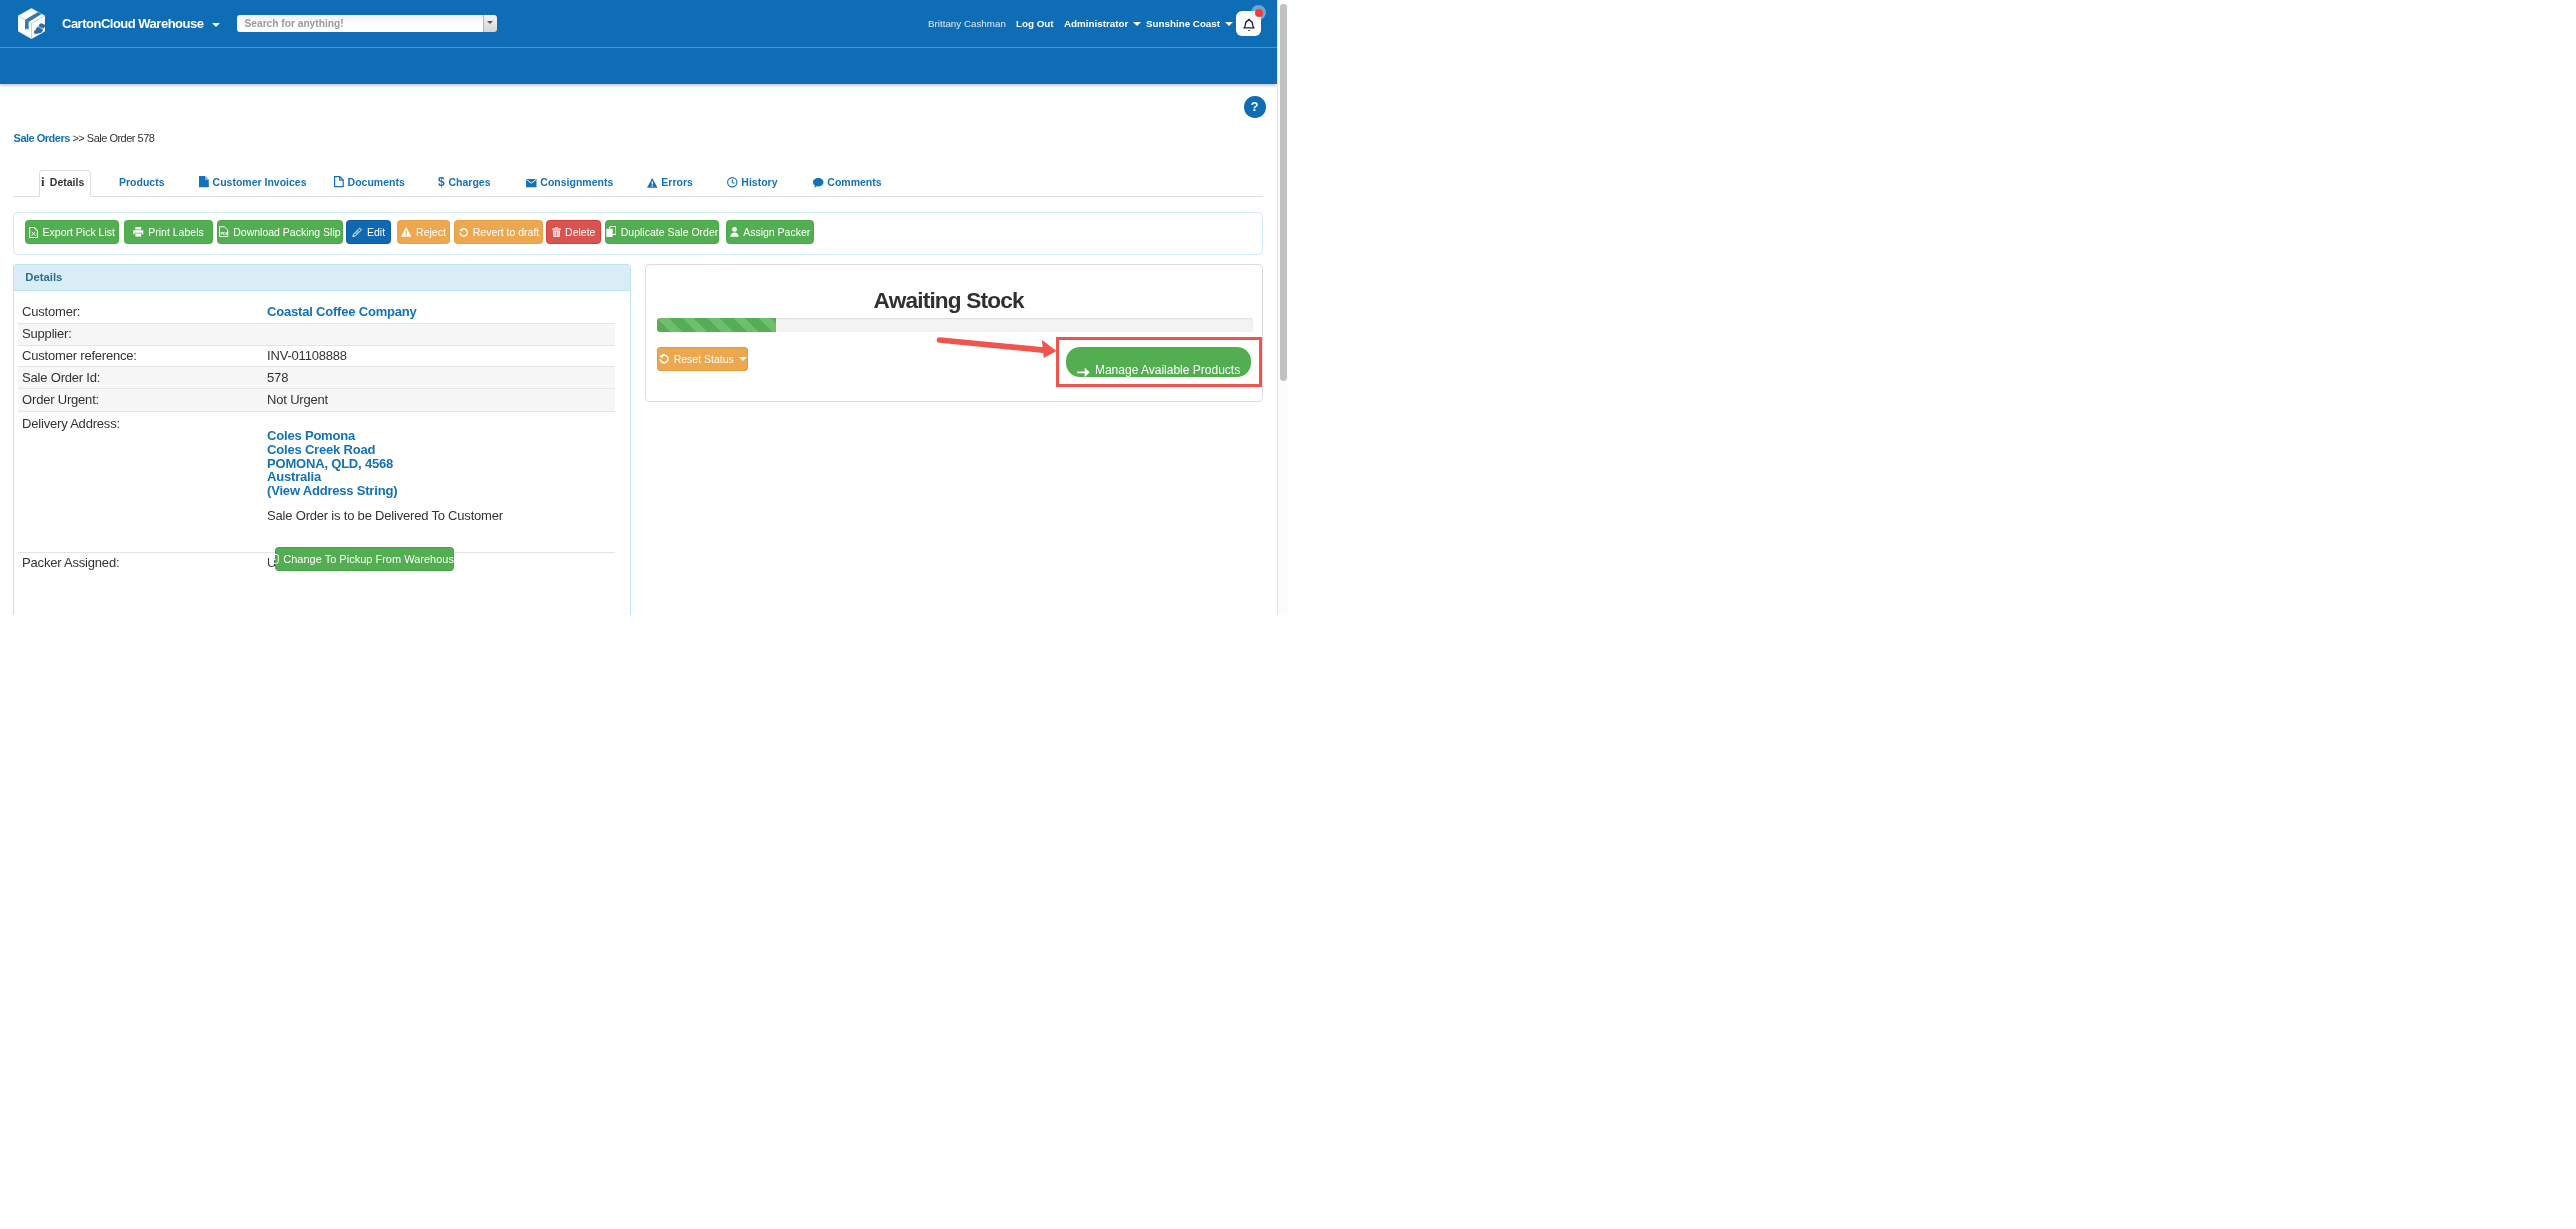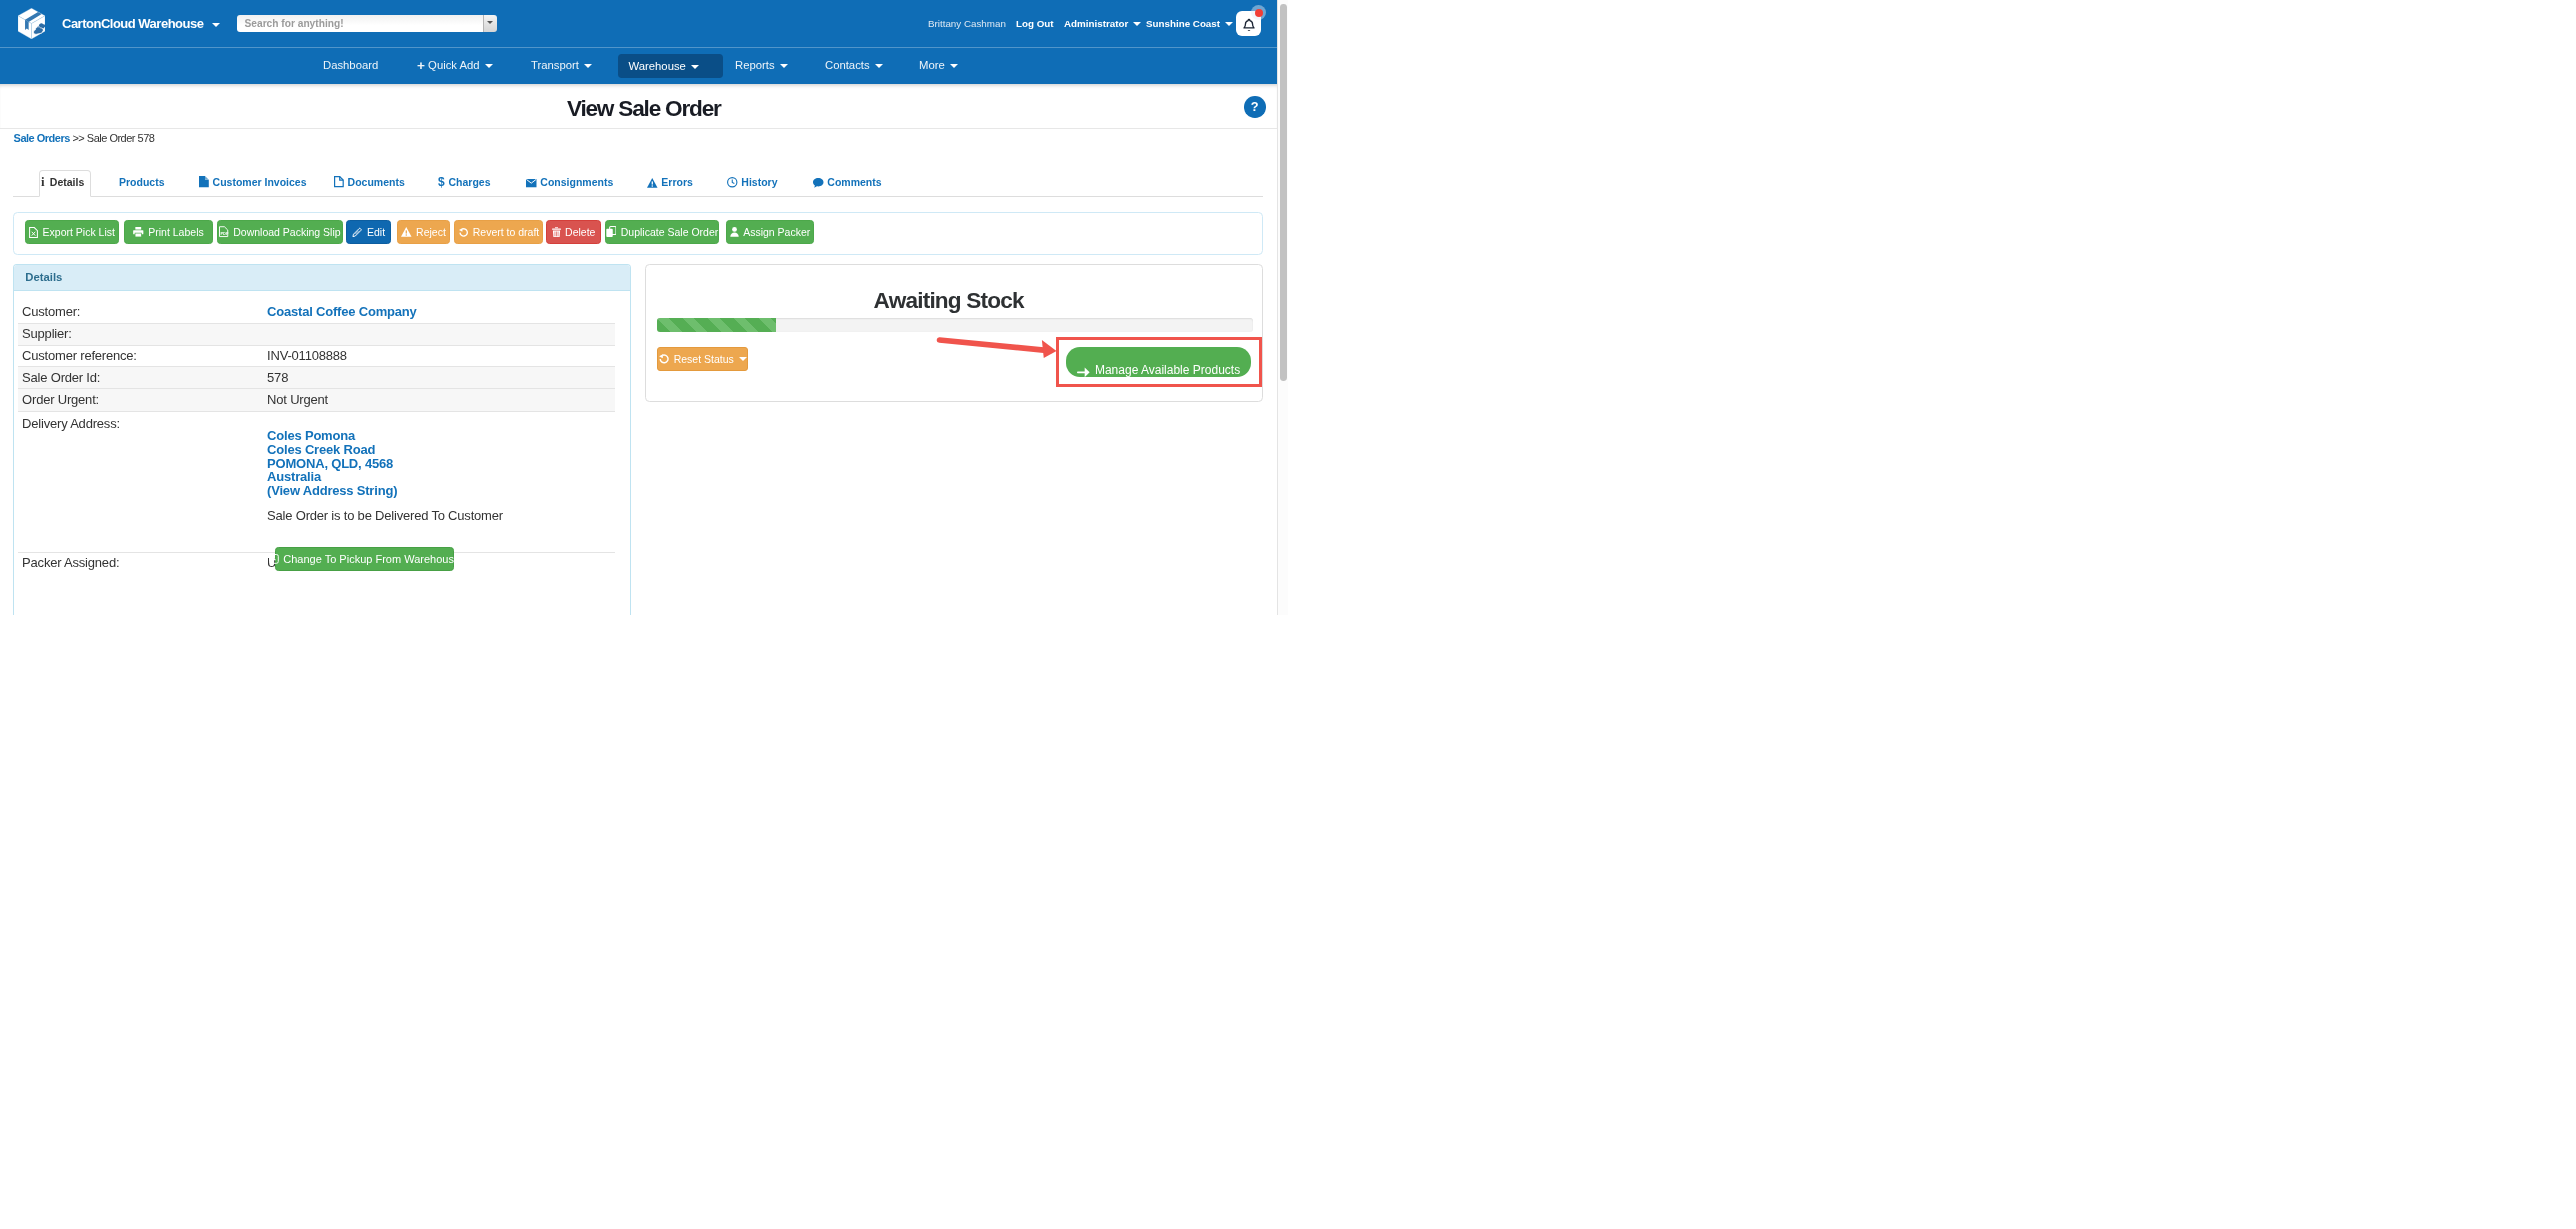--- a/index.html
+++ b/index.html
@@ -134,32 +134,20 @@
   <div class="hdr-txt" style="left:1064px;font-weight:bold;text-align:right;">Administrator<span class="caret" style="margin-left:4.5px"></span></div>
   <div class="hdr-txt" style="left:1146px;font-weight:bold;">Sunshine Coast<span class="caret" style="margin-left:4.5px"></span></div>
   <div class="bell-box"></div>
   <svg class="abs" style="left:1241px;top:16.6px" width="16" height="16" viewBox="0 0 24 24" fill="none" stroke="#1b2433" stroke-width="2" stroke-linejoin="round" stroke-linecap="round">
     <path d="M12 3.5 c.8 0 1.2.5 1.2 1.2 v.6 a5.3 5.3 0 0 1 4.1 5.2 c0 3.4 1.3 5 2.2 5.9 H4.5 c.9-.9 2.2-2.5 2.2-5.9 a5.3 5.3 0 0 1 4.1-5.2 v-.6 c0-.7.4-1.2 1.2-1.2 Z"></path>
     <path d="M9.9 19.8 a2.3 2.3 0 0 0 4.2 0" fill="#1b2433" stroke="none"></path>
   </svg>
   <div class="bell-halo"></div>
   <div class="bell-dot"></div>
 
-  <div style="position:absolute;left:0;top:47px;width:1277px;height:36px;">
-    <div class="nav-item" style="left:323px">Dashboard</div>
-    <div class="nav-item" style="left:417px"><span style="font-size:13.6px;font-weight:bold;vertical-align:-0.8px;">+</span> Quick Add<span class="caret"></span></div>
-    <div class="nav-item" style="left:531px">Transport<span class="caret"></span></div>
-    <div id="nav-wh"><span style="margin-left:10.5px">Warehouse</span><span class="caret"></span></div>
-    <div class="nav-item" style="left:735px">Reports<span class="caret"></span></div>
-    <div class="nav-item" style="left:825px">Contacts<span class="caret"></span></div>
-    <div class="nav-item" style="left:919px">More<span class="caret"></span></div>
-  </div>
-  <div id="titleband">
-      <h1>View Sale Order</h1>
-    </div>
   <div id="help">?</div>
   <div id="crumb"><a>Sale Orders</a><span style="color:#333"> &gt;&gt; Sale Order 578</span></div>
 
   <div id="tabs">
     <div class="bline"></div>
     <div id="tab-active"></div>
     <div class="tab" style="left:41px;color:#333;"><span style="font-family:'Liberation Serif',serif;font-weight:bold;font-size:12.8px;">i</span><span style="margin-left:5.3px">Details</span></div>
     <div class="tab" style="left:119px;">Products</div>
     <div class="tab" style="left:199px;"><svg width="9.8" height="11.3" viewBox="0 0 13 15">
           <path d="M0 0 h8 l5 5 v10 h-13 z M8 0 v5 h5" fill="#1372ba"></path>

